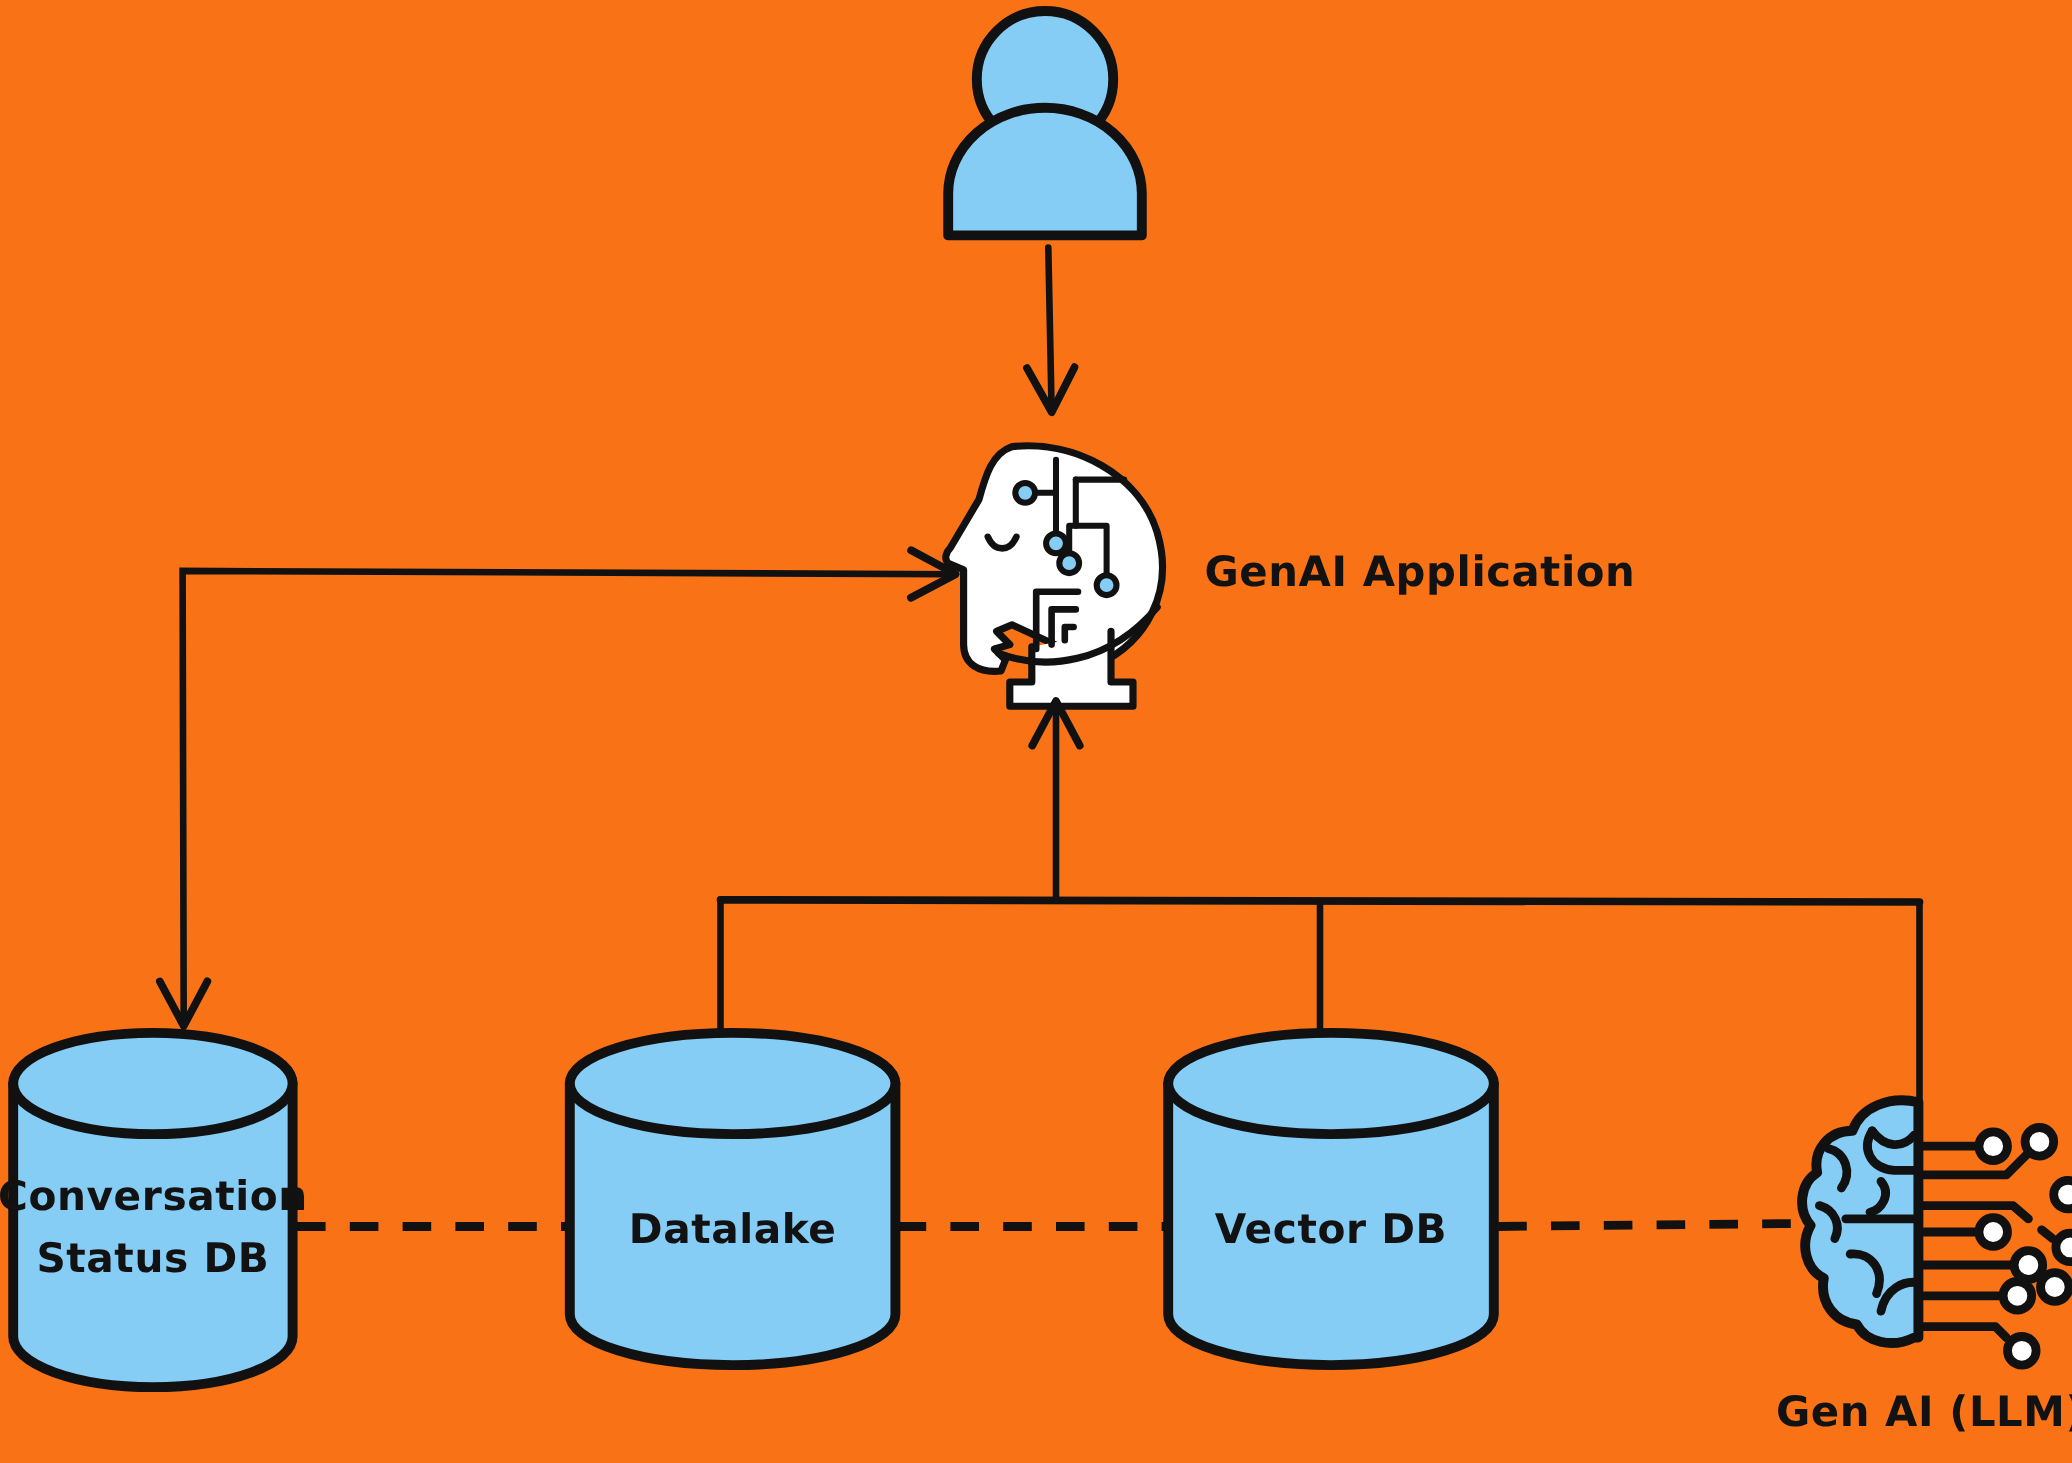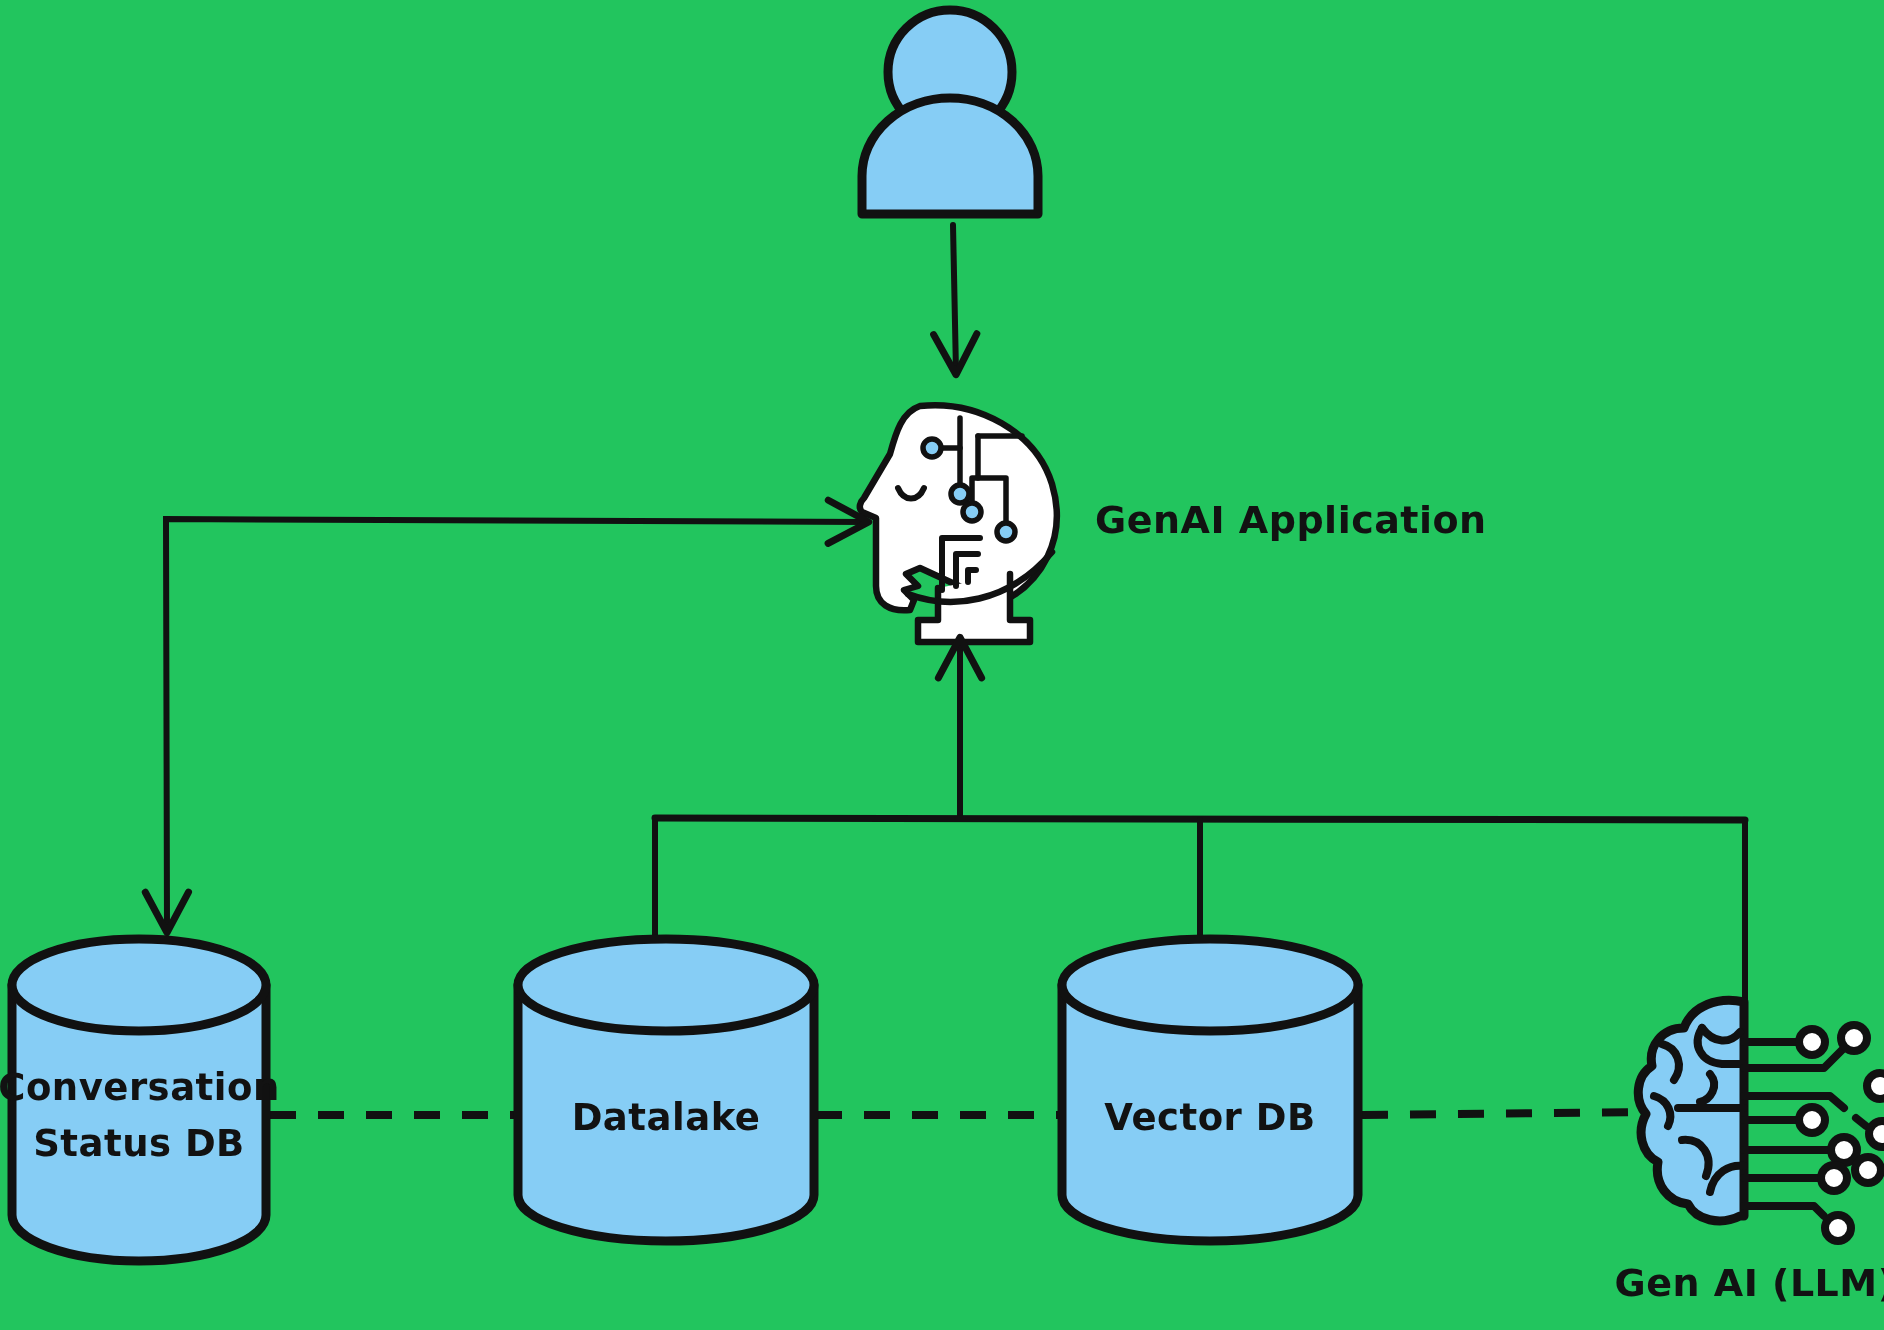--- a/index.html
+++ b/index.html
@@ -7,21 +7,21 @@
     padding: 0;
     background: #ffffff;
   }
   body {
     font-family: "DejaVu Sans", sans-serif;
   }
   #canvas {
     position: relative;
     width: 1884px;
     height: 1330px;
-    background: #22c55e;
+    background: #f97316;
     overflow: hidden;
   }
   #diagram-svg {
     position: absolute;
     top: 0;
     left: 0;
     width: 1884px;
     height: 1330px;
   }
   .node-label {

